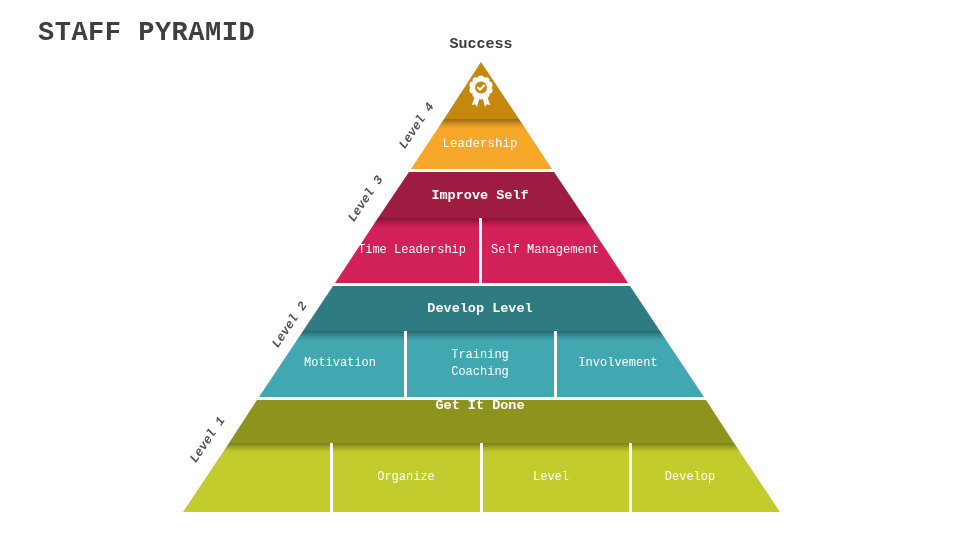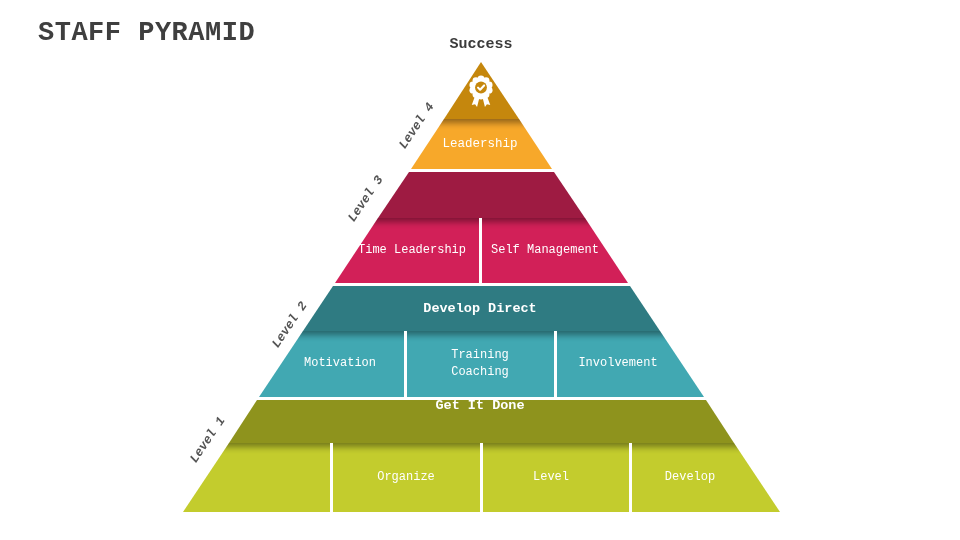--- a/index.html
+++ b/index.html
@@ -102,21 +102,22 @@
       <circle cx="15.4" cy="6.9" r="3.1"></circle>
       <circle cx="20" cy="13.2" r="8.2"></circle>
       <polygon points="14.6,20.8 18.6,22.2 16.4,31 14.6,28.3 11.6,29.1"></polygon>
       <polygon points="25.4,20.8 21.4,22.2 23.6,31 25.4,28.3 28.4,29.1"></polygon>
     </g>
     <circle cx="20" cy="13.2" r="5.4" fill="#c5870d"></circle>
     <path d="M17.3 13.3 l1.9 1.9 l3.6 -3.9" fill="none" stroke="#ffffff" stroke-width="1.9" stroke-linecap="round" stroke-linejoin="round"></path>
   </svg>
 
   <div class="band-title t-lead">Leadership</div>
-  <div class="band-title t-l2">Develop Direct</div>
+  <div class="band-title t-l3">Improve Self</div>
+  <div class="band-title t-l2">Develop Level</div>
   <div class="band-title t-l1">Get It Done</div>
 
   <div class="cell-label r3" style="left:412px;width:118px">Time Leadership</div>
   <div class="cell-label r3" style="left:545px;width:118px">Self Management</div>
 
   <div class="cell-label r2" style="left:340px;width:130px">Motivation</div>
   <div class="cell-label r2" style="left:480px;width:100px">Training Coaching</div>
   <div class="cell-label r2" style="left:618px;width:140px">Involvement</div>
 
   <div class="cell-label r1" style="left:406px;width:130px">Organize</div>

